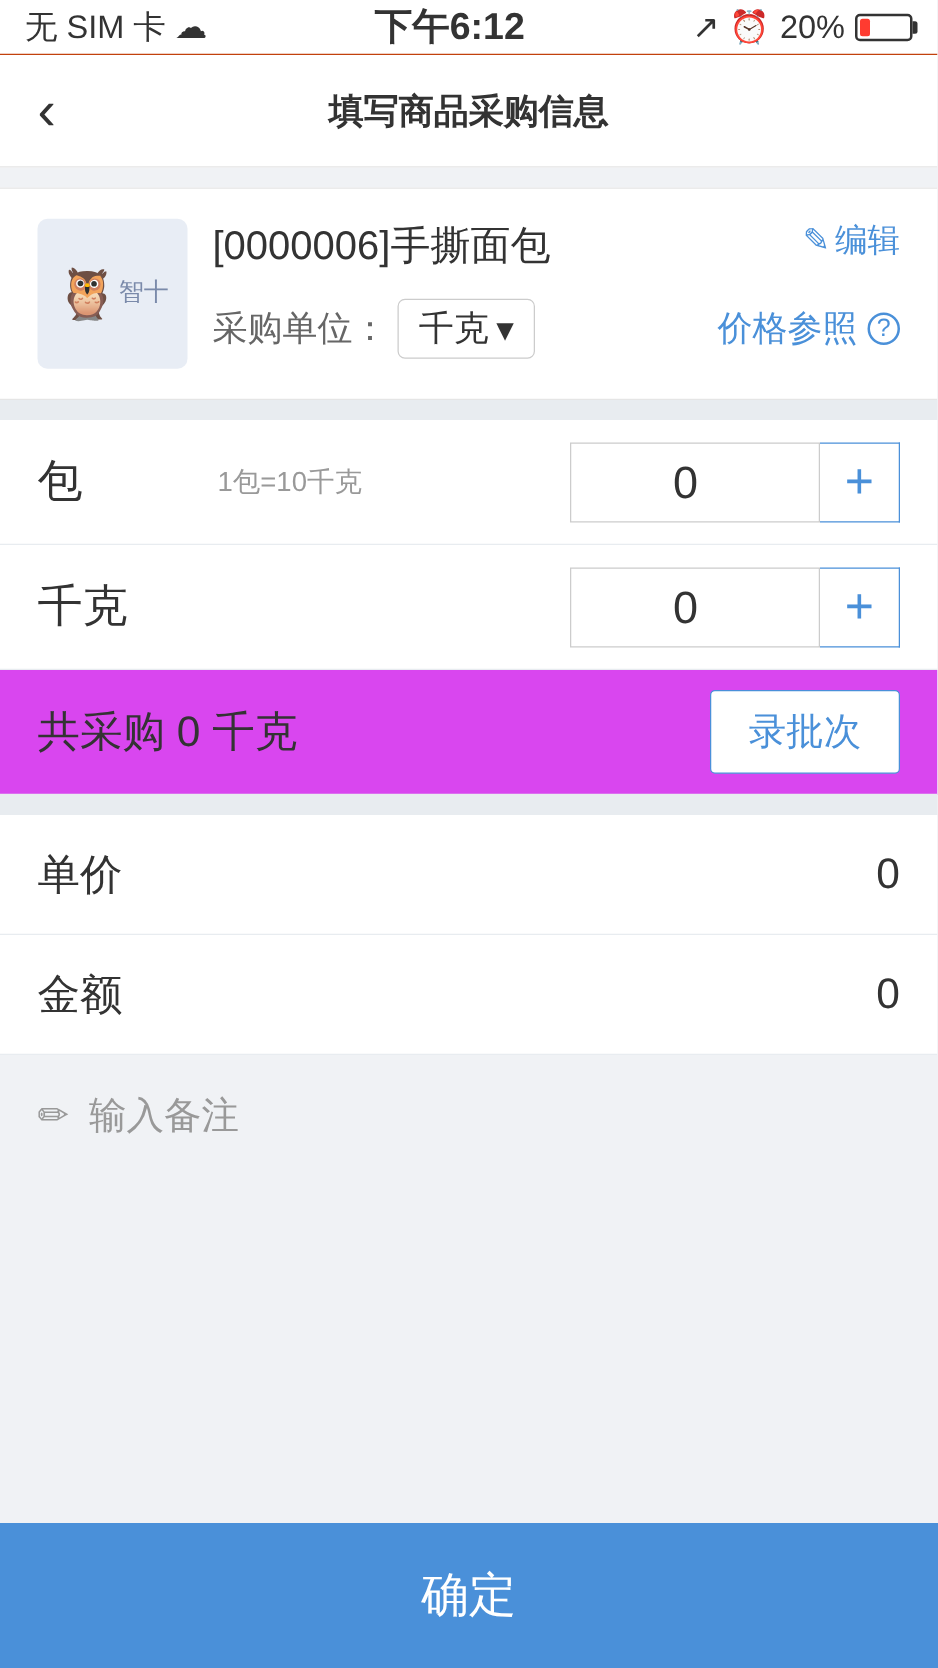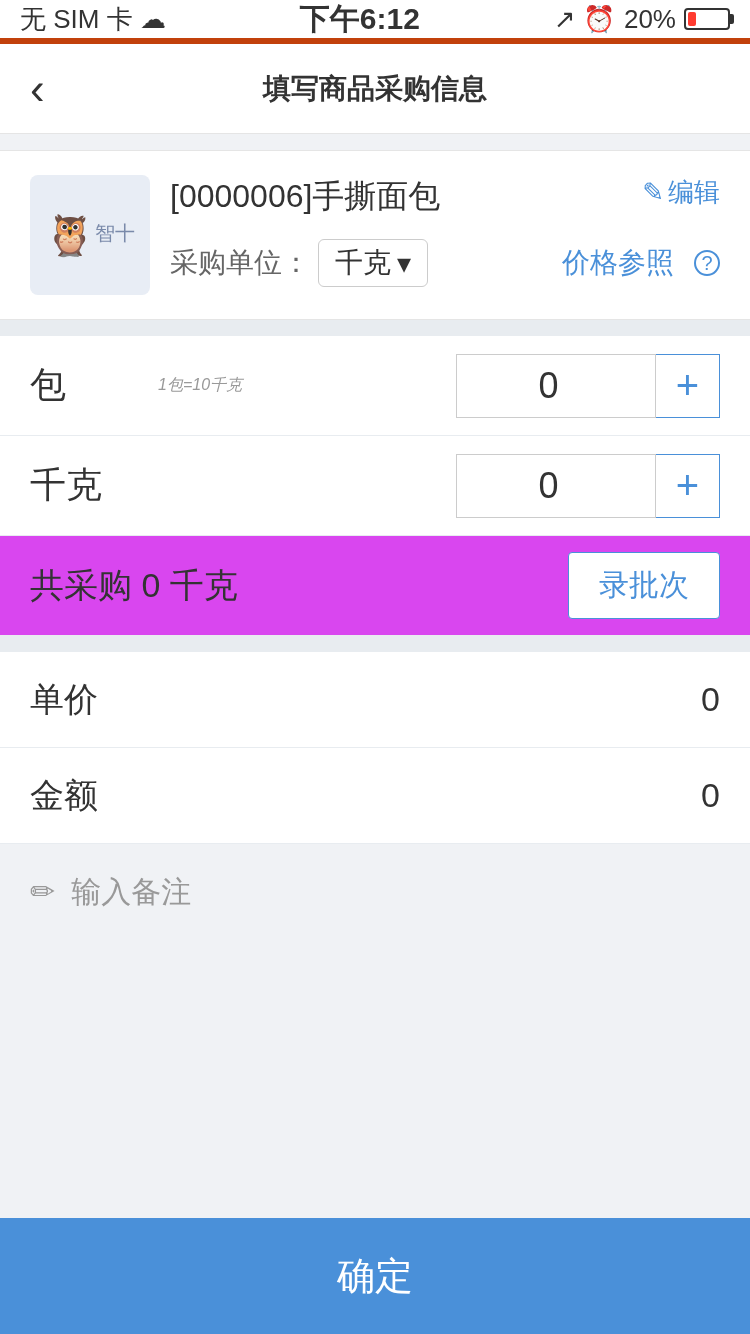--- a/index.html
+++ b/index.html
@@ -17,21 +17,21 @@
     .status-bar {
       width: 750px;
       height: 44px;
       background: #fff;
       display: flex;
       align-items: center;
       justify-content: space-between;
       padding: 0 20px;
       font-size: 28px;
       font-weight: 500;
-      border-bottom: 6px solid #c2410c;
+      border-bottom: 1px solid #c2410c;
     }
     .status-left {
       display: flex;
       align-items: center;
       gap: 10px;
       font-size: 26px;
     }
     .status-center {
       font-size: 30px;
       font-weight: 600;
@@ -171,21 +171,21 @@
       display: flex;
       align-items: center;
       gap: 6px;
       background: #fff;
     }
     .price-ref {
       font-size: 28px;
       color: #4a90d9;
       display: flex;
       align-items: center;
-      gap: 20px;
+      gap: 8px;
     }
 
     
     .section-divider {
       height: 16px;
       background: #e8ecf0;
     }
 
     
     .input-section {
@@ -197,25 +197,24 @@
       padding: 0 30px;
       height: 100px;
       border-bottom: 1px solid #e8ecf0;
     }
     .input-row-label {
       font-size: 36px;
       color: #333;
       min-width: 120px;
     }
     .input-hint {
-      font-size: 16px;
+      font-size: 22px;
       color: #999;
-      margin-left: 8px;
+      margin-left: 24px;
       margin-right: auto;
-      font-style: italic;
     }
     .input-control {
       display: flex;
       align-items: center;
       gap: 0;
       margin-left: auto;
     }
     .qty-input {
       width: 200px;
       height: 64px;

